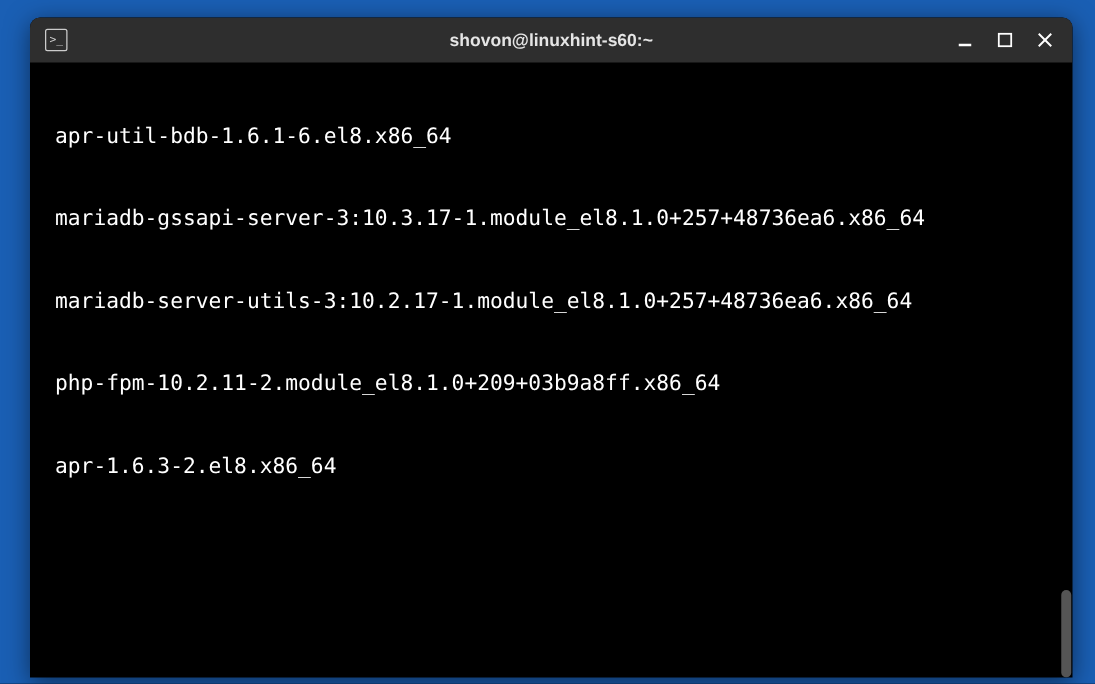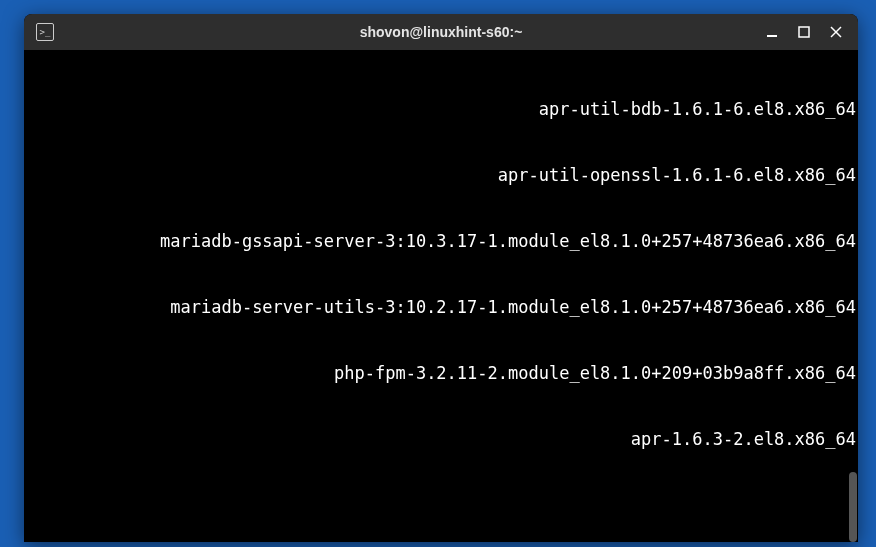--- a/index.html
+++ b/index.html
@@ -85,21 +85,20 @@
       font-size: 17px;
       line-height: 22px;
       color: #ffffff;
       white-space: pre;
       height: calc(100% - 36px);
       overflow: hidden;
       position: relative;
     }
     .line {
       padding-left: 18px;
-      text-align: right;
     }
     .line-no-indent {
       padding-left: 0;
     }
     .scrollbar {
       position: absolute;
       right: 0;
       top: 36px;
       width: 10px;
       height: calc(100% - 36px);
@@ -138,24 +137,23 @@
       <div class="win-btn">
         <svg viewBox="0 0 12 12">
             <line x1="1" y1="1" x2="11" y2="11" stroke="#ffffff" stroke-width="1.5"></line>
             <line x1="11" y1="1" x2="1" y2="11" stroke="#ffffff" stroke-width="1.5"></line>
           </svg>
       </div>
     </div>
   </div>
   <div class="terminal-body">
     <div class="line">apr-util-bdb-1.6.1-6.el8.x86_64</div>
-    <div class="line">apr-util-openssl-1.6.1-6.el8.x86_64</div>
     <div class="line">mariadb-gssapi-server-3:10.3.17-1.module_el8.1.0+257+48736ea6.x86_64</div>
     <div class="line">mariadb-server-utils-3:10.2.17-1.module_el8.1.0+257+48736ea6.x86_64</div>
-    <div class="line">php-fpm-3.2.11-2.module_el8.1.0+209+03b9a8ff.x86_64</div>
+    <div class="line">php-fpm-10.2.11-2.module_el8.1.0+209+03b9a8ff.x86_64</div>
     <div class="line">apr-1.6.3-2.el8.x86_64</div>
     
     
     
     
     
     
     
     
     

